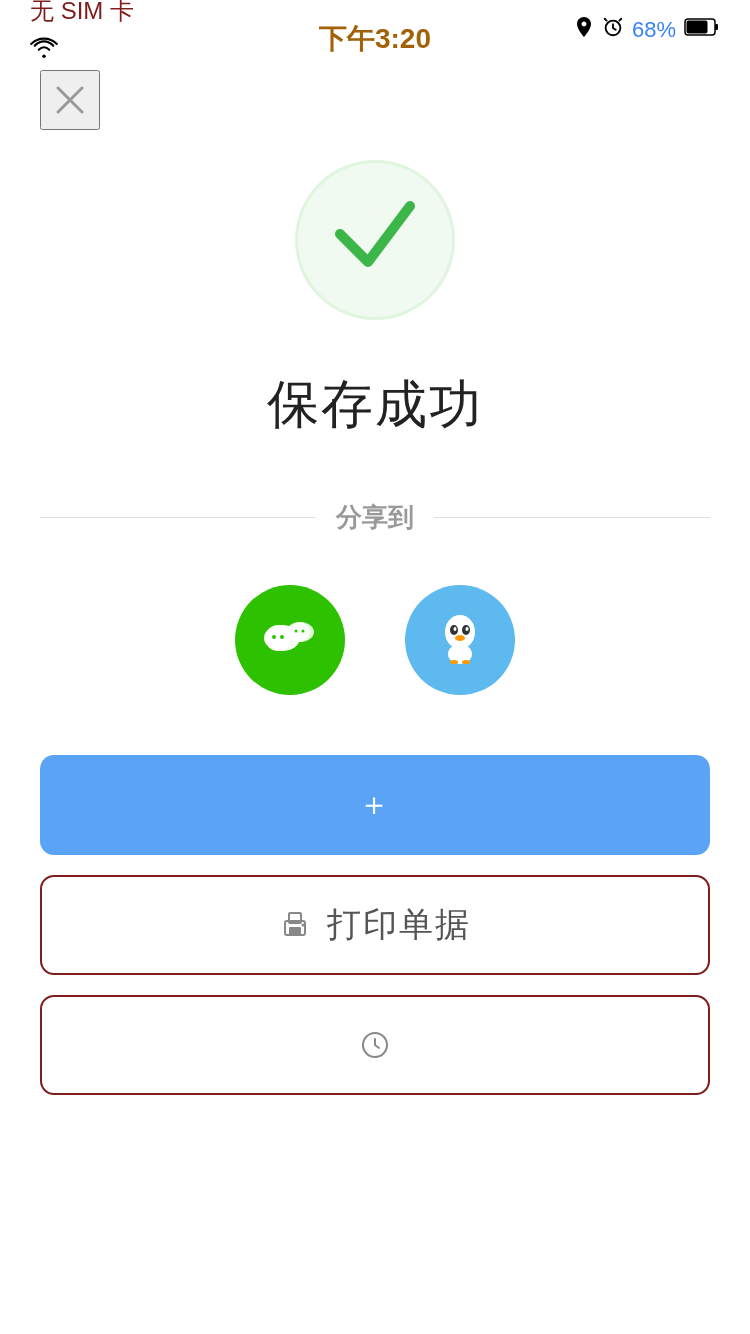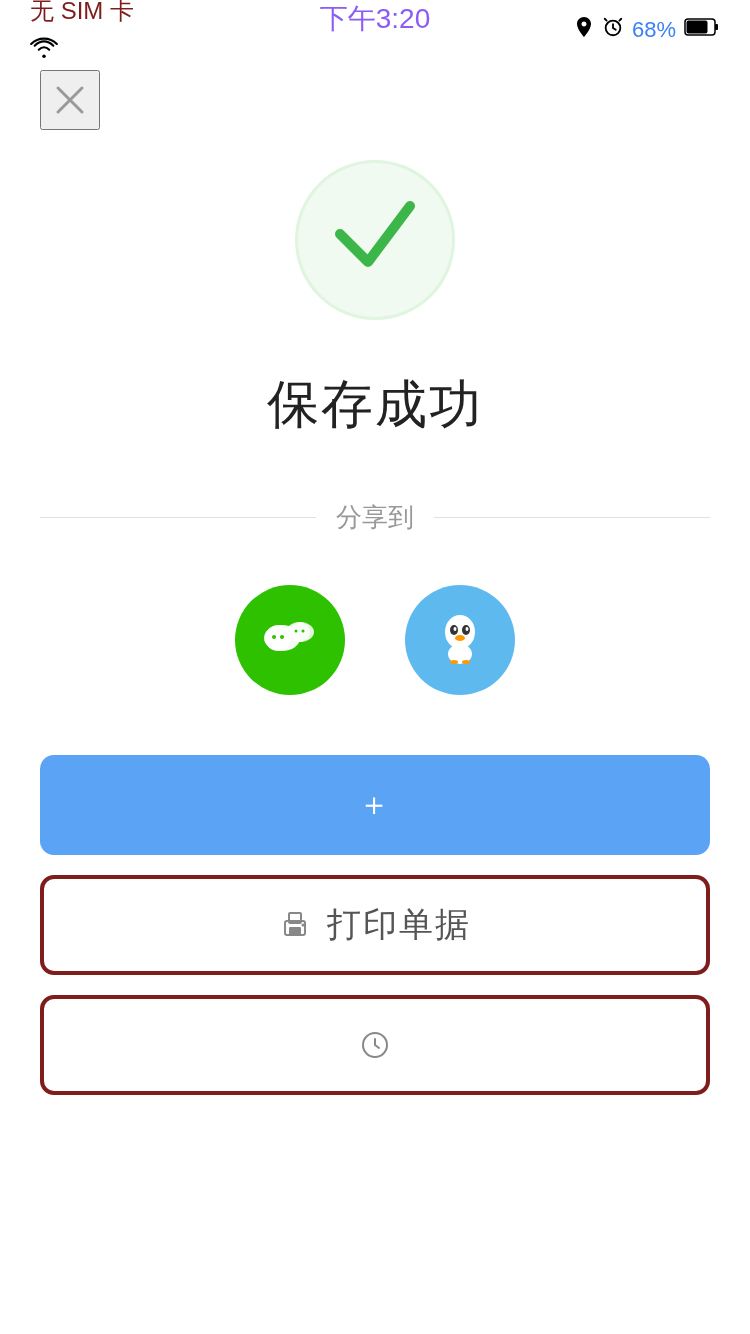--- a/index.html
+++ b/index.html
@@ -29,26 +29,26 @@
       display: flex;
       gap: 10px;
       font-size: 24px;
       color: #7f1d1d;
       font-weight: 500;
       flex-direction: column;
     }
 
     .status-center {
       font-size: 28px;
-      font-weight: 400;
-      color: #8b5cf6;
+      font-weight: 700;
+      color: #a16207;
       position: absolute;
       left: 50%;
       transform: translateX(-50%);
-      top: 0;
+      top: 20px;
     }
 
     .status-right {
       display: flex;
       align-items: center;
       gap: 8px;
       font-size: 22px;
       color: #3b82f6;
     }
 
@@ -105,20 +105,21 @@
       font-weight: 400;
       color: #222;
       margin-bottom: 60px;
       letter-spacing: 2px;
     }
 
     
     .share-section {
       width: 100%;
       margin-bottom: 60px;
+      font-weight: bold;
     }
 
     .share-divider {
       display: flex;
       align-items: center;
       width: 100%;
       margin-bottom: 50px;
     }
 
     .share-divider::before,
@@ -183,21 +184,21 @@
       justify-content: center;
       gap: 16px;
       letter-spacing: 2px;
     }
 
     .btn-secondary {
       width: 100%;
       height: 100px;
       border-radius: 14px;
       background: #fff;
-      border: 4px solid #7f1d1d;
+      border: 2px solid #7f1d1d;
       color: #555;
       font-size: 34px;
       cursor: pointer;
       display: flex;
       align-items: center;
       justify-content: center;
       gap: 16px;
       letter-spacing: 2px;
     }
 

